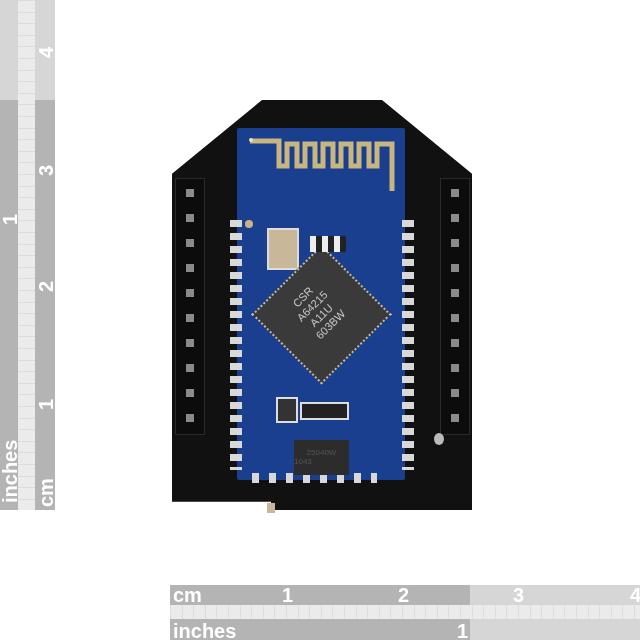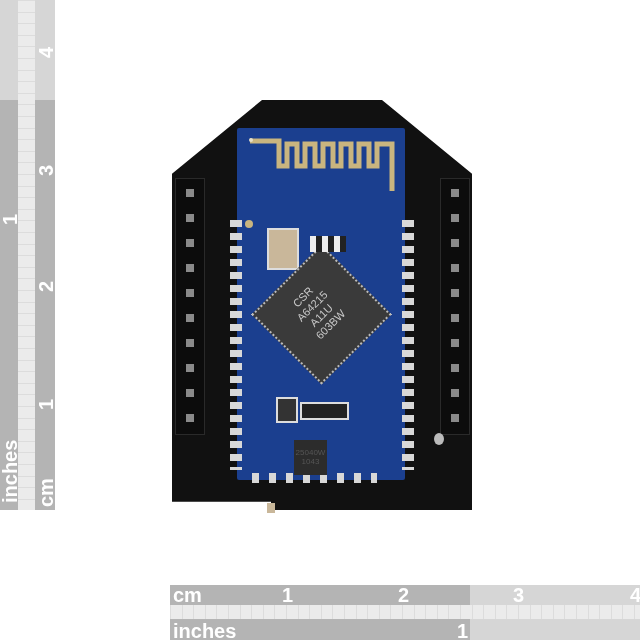--- a/index.html
+++ b/index.html
@@ -22,21 +22,21 @@
   .board{left:172px;top:100px;width:300px;height:410px;}
   .pcb-black{left:0;top:0;width:300px;height:410px;background:#111;
     clip-path:polygon(30% 0,70% 0,100% 18%,100% 100%,33% 100%,33% 98%,0 98%,0 18%);}
   .header{width:28px;height:255px;background:#0c0c0c;border:1px solid #2a2a2a;}
   .pin{width:8px;height:8px;background:#8a8a8a;left:10px;}
   .module{left:65px;top:28px;width:168px;height:352px;background:#1b3f8f;border-radius:2px;}
   .antenna{left:10px;top:8px;width:150px;height:55px;}
   .chip{left:95px;top:160px;width:95px;height:95px;background:#3a3a3a;transform:rotate(45deg);border:2px dotted #bbb;}
   .chip-label{left:110px;top:190px;width:70px;color:#c8c8c8;font-size:11px;text-align:center;transform:rotate(-45deg);line-height:13px;}
   .xtal{left:94px;top:126px;width:28px;height:38px;background:#c9b79a;border:2px solid #ddd;}
-  .smallchip{left:122px;top:340px;width:33px;height:35px;background:#2c2c2c;}
+  .smallchip{left:122px;top:340px;width:55px;height:35px;background:#2c2c2c;}
   .switch{left:95px;top:403px;width:8px;height:10px;background:#c9b79a;}
 </style>
 </head>
 <body>
 
 <div class="abs vruler">
   <div class="abs vr-inch vr-light" style="top:0;height:100px;"></div>
   <div class="abs vr-inch" style="top:100px;height:410px;"></div>
   <div class="abs vr-mid"></div>
   <div class="abs vr-cm vr-light" style="top:0;height:100px;"></div>
@@ -119,19 +119,19 @@
     <div>A11U</div>
     <div>603BW</div>
   </div>
 
   <div class="abs" style="left:138px;top:136px;width:36px;height:16px;background:repeating-linear-gradient(to right,#eee 0 6px,#222 6px 12px);"></div>
   <div class="abs" style="left:128px;top:302px;width:45px;height:14px;background:#222;border:2px solid #ddd;"></div>
   <div class="abs" style="left:104px;top:297px;width:18px;height:22px;background:#333;border:2px solid #ddd;"></div>
 
   <div class="abs smallchip">
     <div style="color:#555;font-size:8px;text-align:center;margin-top:8px;line-height:9px;">25040W</div>
-    <div style="color:#555;font-size:8px;text-align:center;line-height:9px;">1043</div>
+    <div style="color:#555;font-size:8px;text-align:left;line-height:9px;">1043</div>
   </div>
 
   <div class="abs" style="left:262px;top:333px;width:10px;height:12px;border-radius:50%;background:#bbb;"></div>
 
   <div class="abs switch"></div>
 </div>
 
 </body></html>

